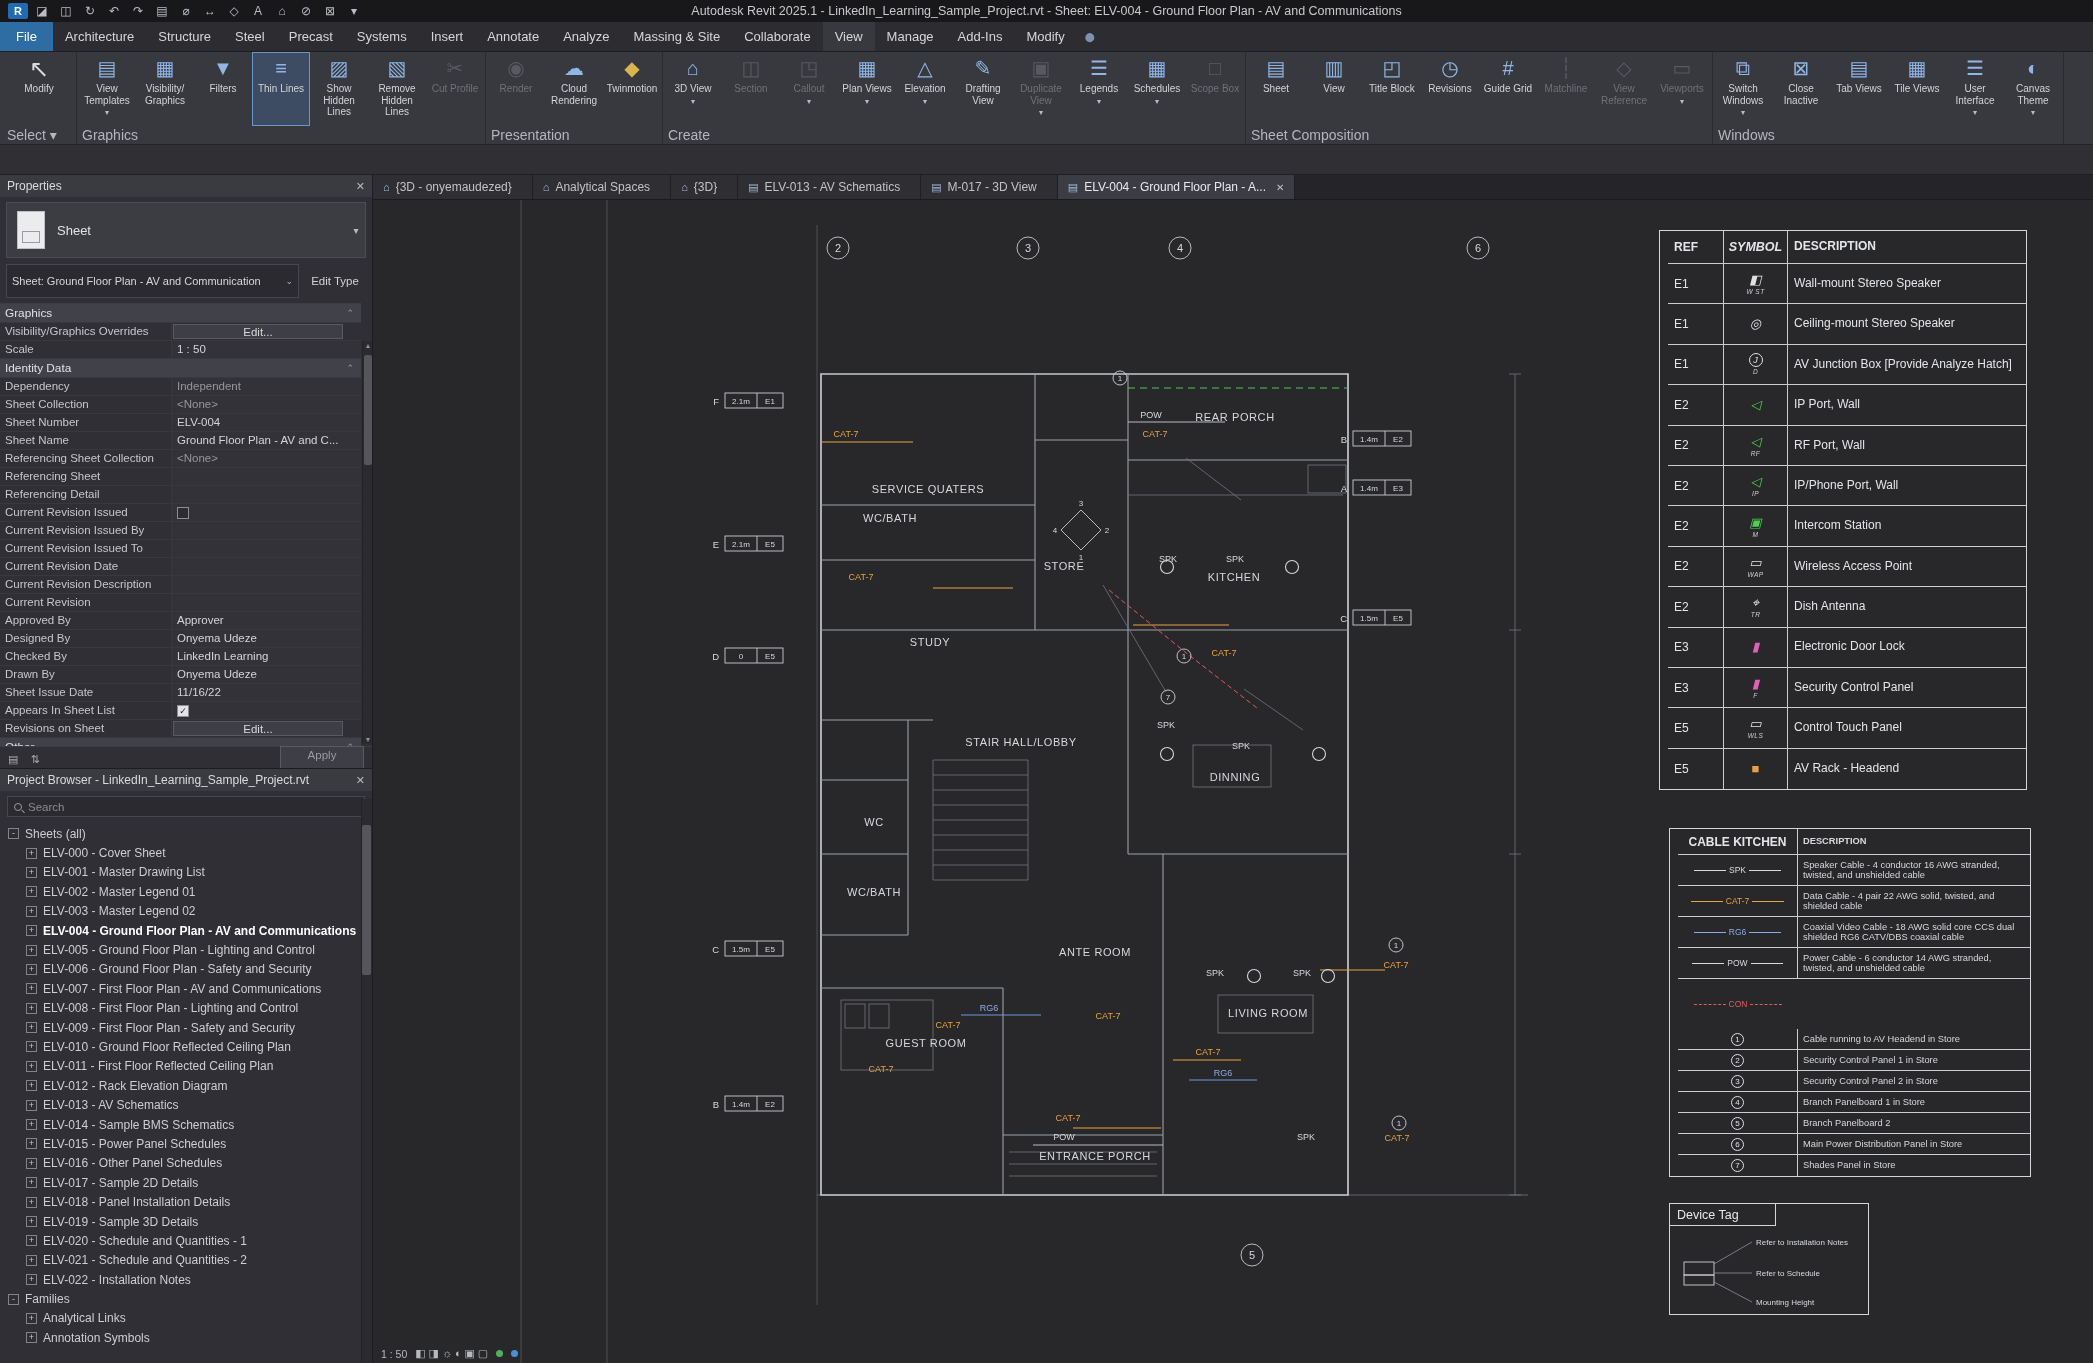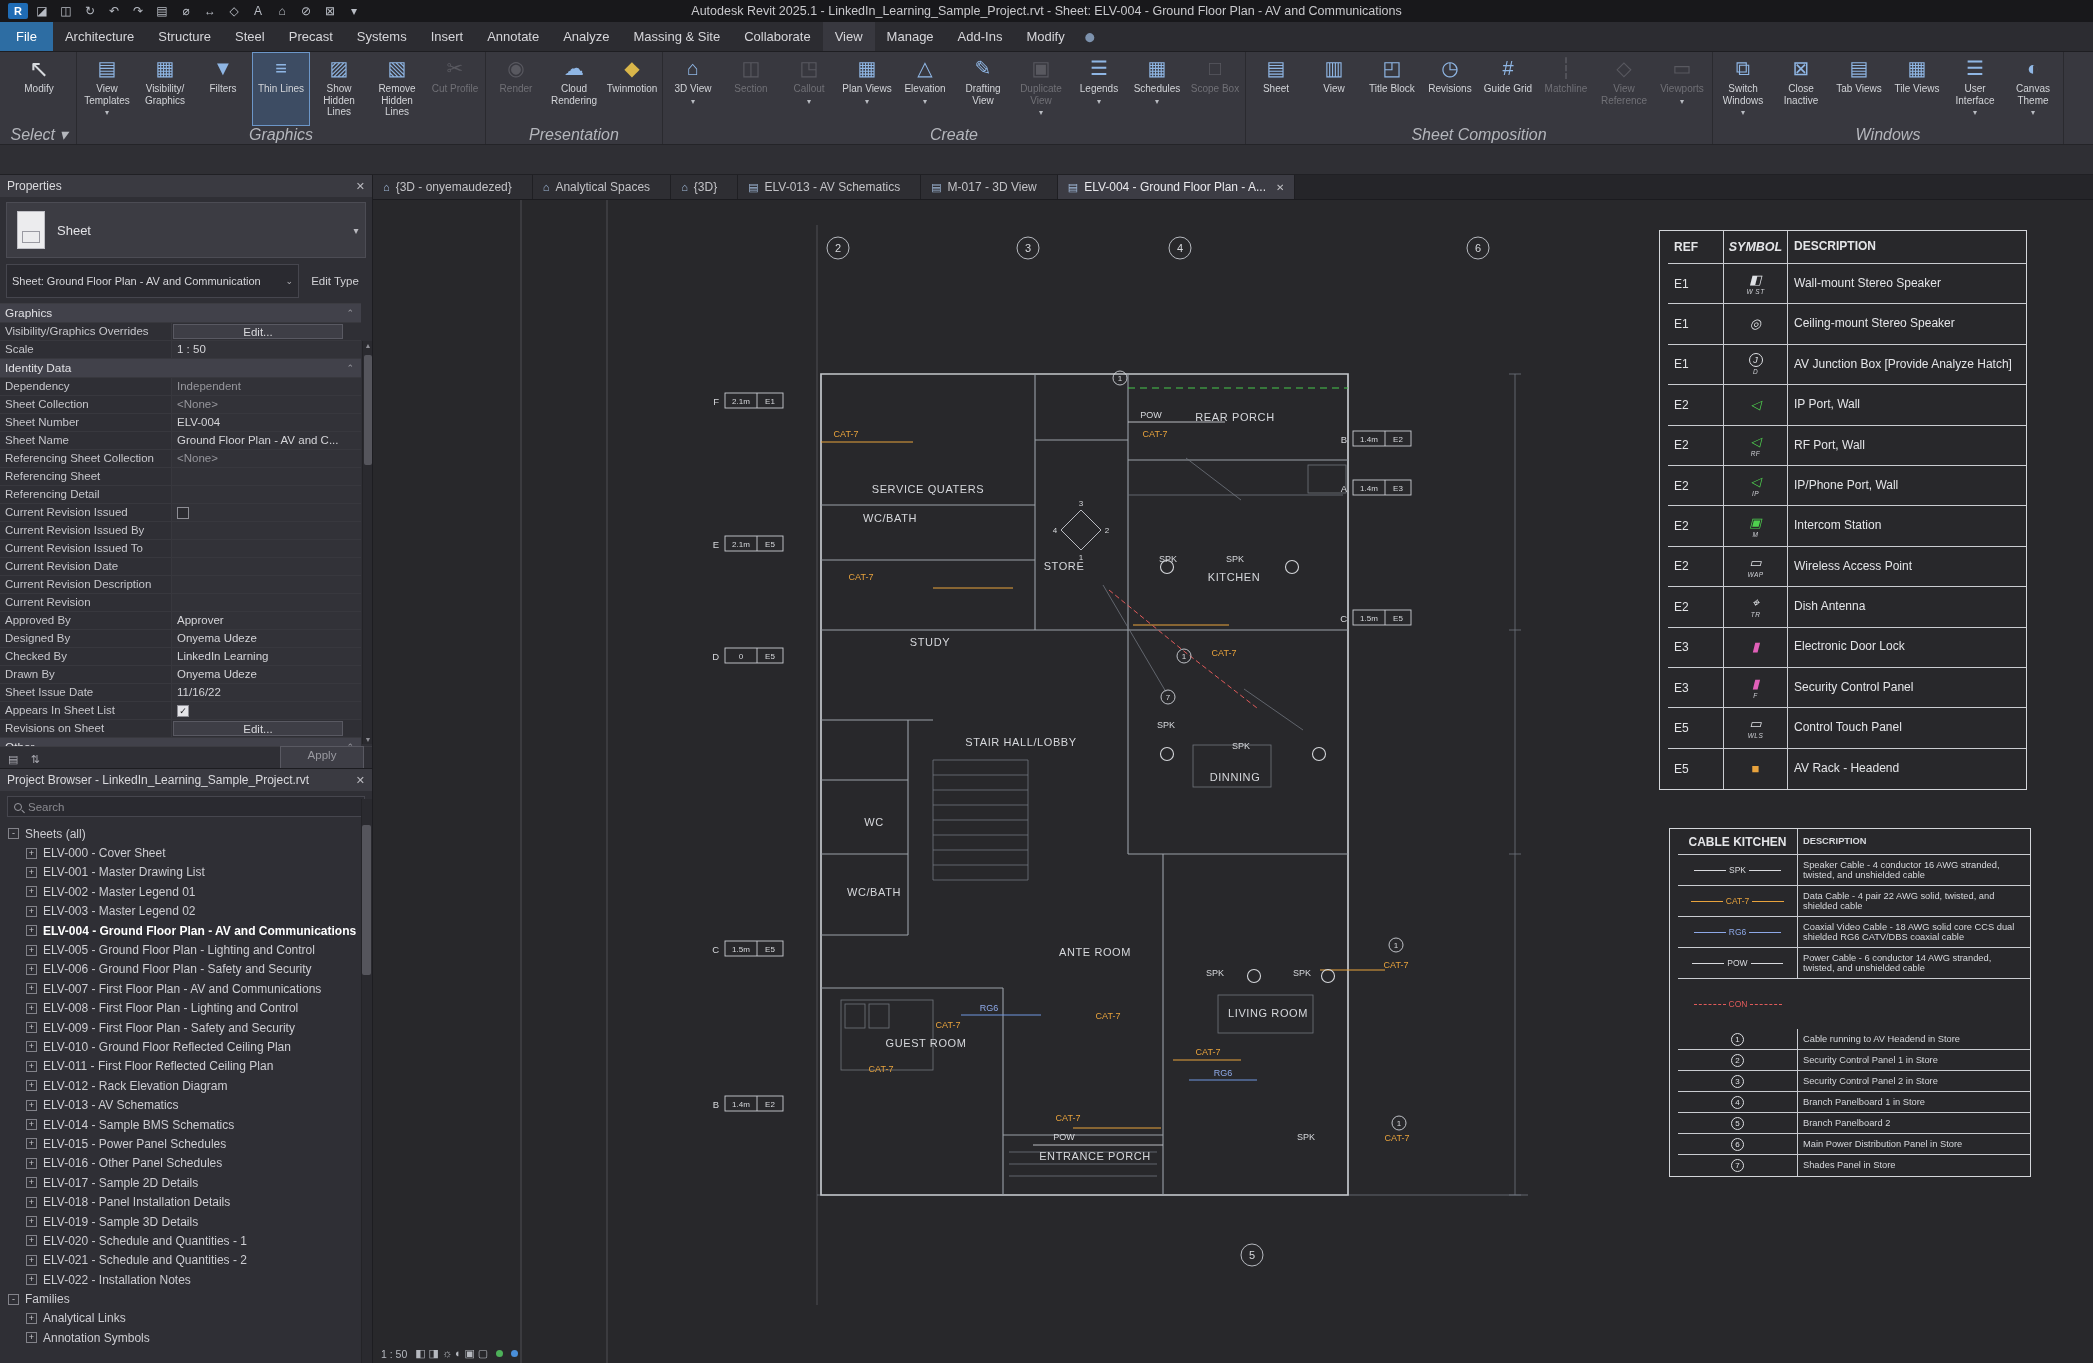--- a/index.html
+++ b/index.html
@@ -30,21 +30,21 @@
     font-size:10px; line-height:11.5px; color:#d2d4d8; border:1px solid transparent; }
   .ric { font-size:20px; line-height:25px; height:25px; color:#8fb6e4; flex:none; }
   .ric.ic-y { color:#d9b64a; }
   .rlabel { margin-top:2px; }
   .rbtn.modify { width:72px; }
   .rbtn.modify .ric { font-size:24px; color:#d7dade; }
   .rbtn.dim { color:#707076; }
   .rbtn.dim .ric { color:#595960; }
   .rbtn.active-tool { background:#3d4c63; border-color:#6c96c8; }
   .rbtn.arrow::after { content:"▾"; font-size:8px; color:#b9bcc2; margin-top:1px; }
-  .rg-label { height:18px; line-height:18px; text-align:center; font-size:16px; color:#b4b6bc; white-space:nowrap; padding:0 4px;font-style:italic; }
+  .rg-label { height:18px; line-height:18px; font-size:14px; color:#b4b6bc; white-space:nowrap; padding:0 4px; }
 
   .options-bar { height:30px; background:#2f2f34; border-bottom:1px solid #202024; flex:none; }
 
   
   .workspace { flex:1; display:flex; min-height:0; }
   .left-col { width:373px; flex:none; display:flex; flex-direction:column; background:#2f2f35; border-right:1px solid #1d1d21; }
 
   .panel-header { height:22px; background:#3a3a41; display:flex; align-items:center; justify-content:space-between;
     padding:0 7px; font-size:12px; color:#dadade; flex:none; white-space:nowrap; overflow:hidden; }
   .close-x { font-size:11px; color:#b9b9bf; flex:none; margin-left:6px; }
@@ -1242,20 +1242,33 @@
 
               <div class="lrow n-row">
                 <div class="lc cc1">
                   <span class="n-circ">7</span>
                 </div>
                 <div class="lc cc2">Shades Panel in Store</div>
               </div>
             </div>
         </div>
 
+        <div class="device-tag">
+          <div class="dt-title">Device Tag</div>
+          <svg width="197" height="86">
+            <rect x="14" y="36" width="30" height="13" class="dt-box"></rect>
+            <rect x="14" y="49" width="30" height="10" class="dt-box"></rect>
+            <line x1="44" y1="38" x2="82" y2="16" class="dt-line"></line>
+            <line x1="44" y1="47" x2="82" y2="47" class="dt-line"></line>
+            <line x1="44" y1="56" x2="82" y2="76" class="dt-line"></line>
+            <text x="86" y="19" class="dt-label">Refer to Installation Notes</text>
+            <text x="86" y="50" class="dt-label">Refer to Schedule</text>
+            <text x="86" y="79" class="dt-label">Mounting Height</text>
+          </svg>
+        </div>
 
         <div class="vcb">
           <span>1 : 50</span>
           <span class="vcb-icons">
             
           
               <span class="vcb-icon">◧</span>
             
               <span class="vcb-icon">◨</span>
             

